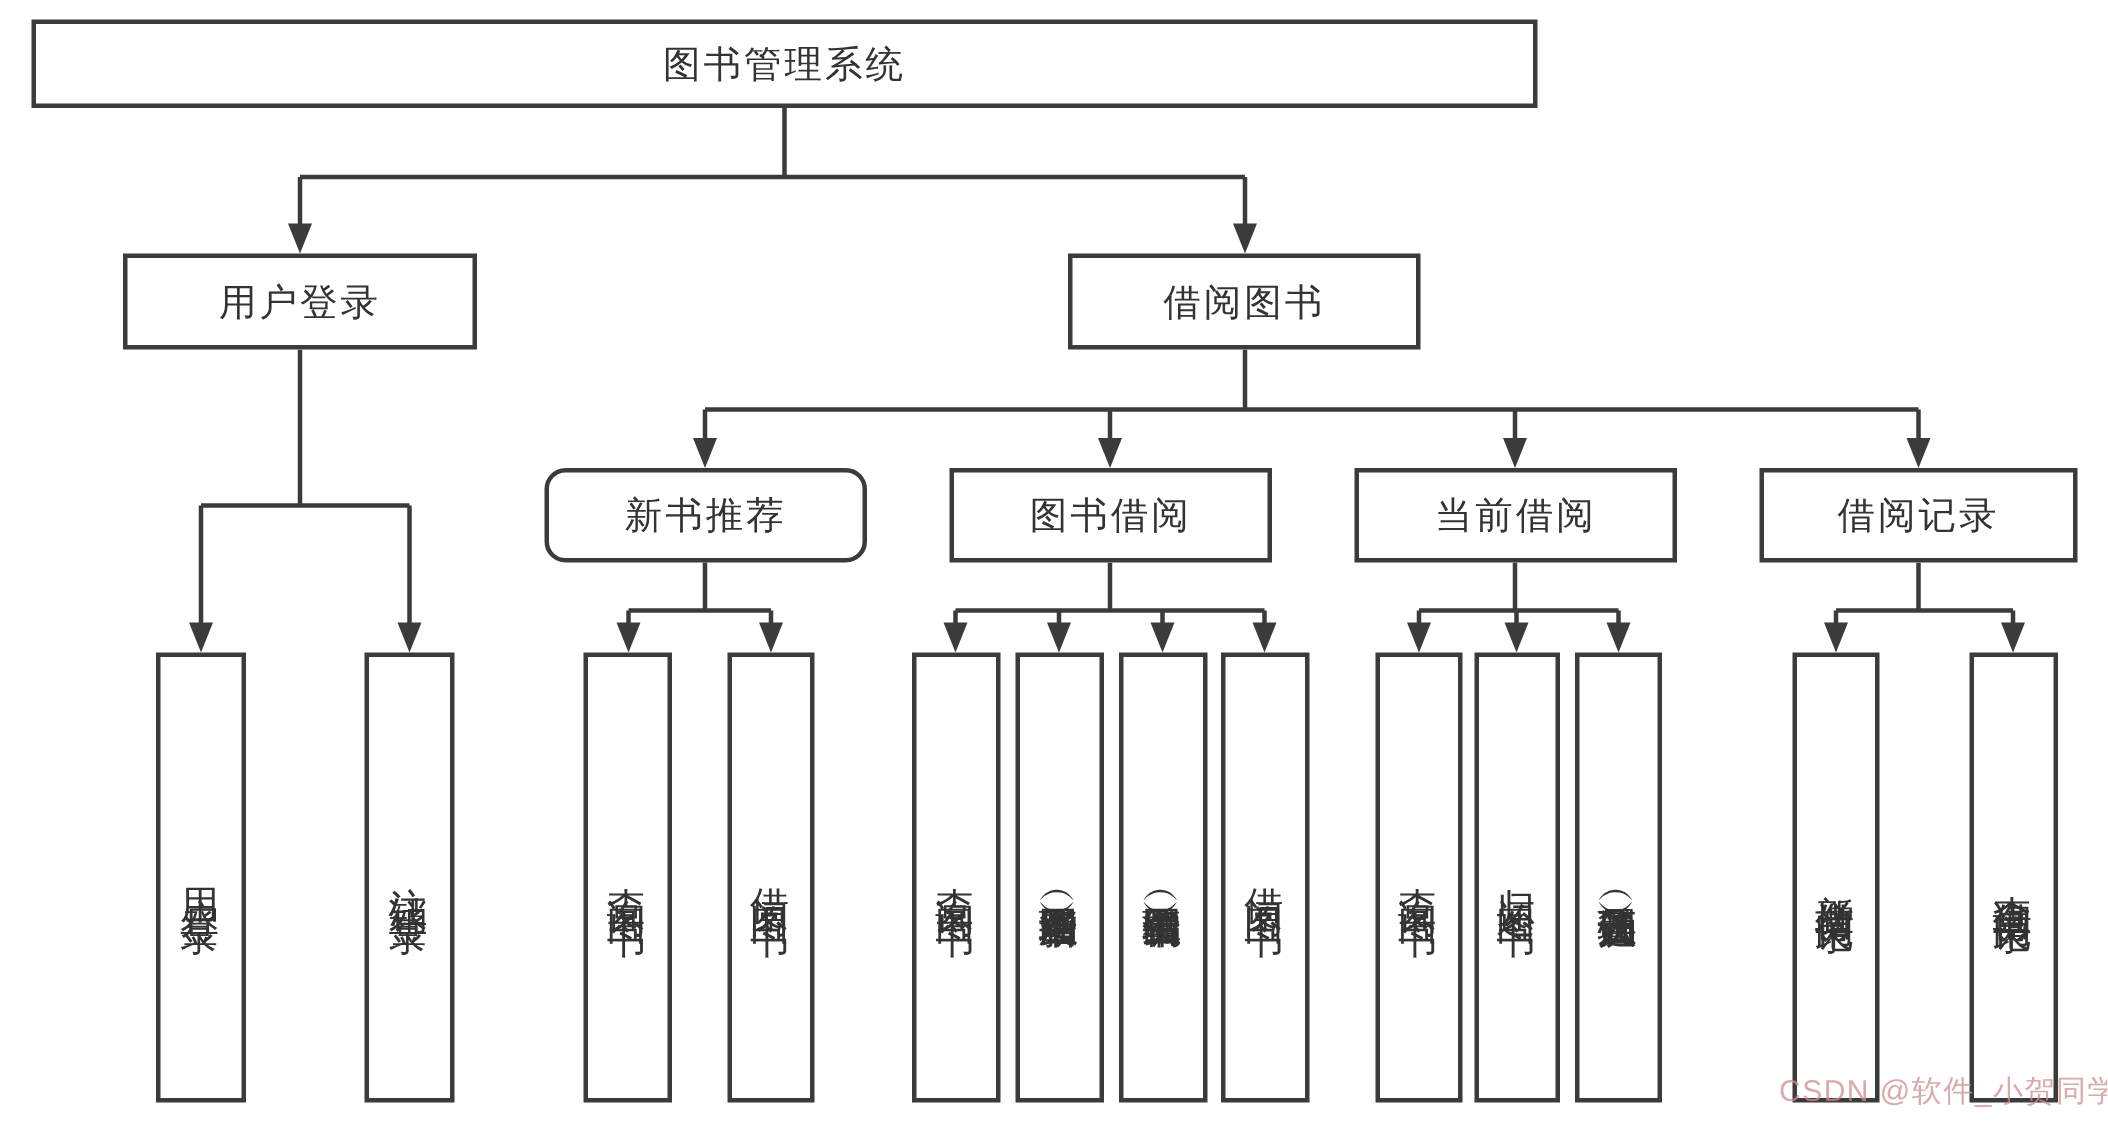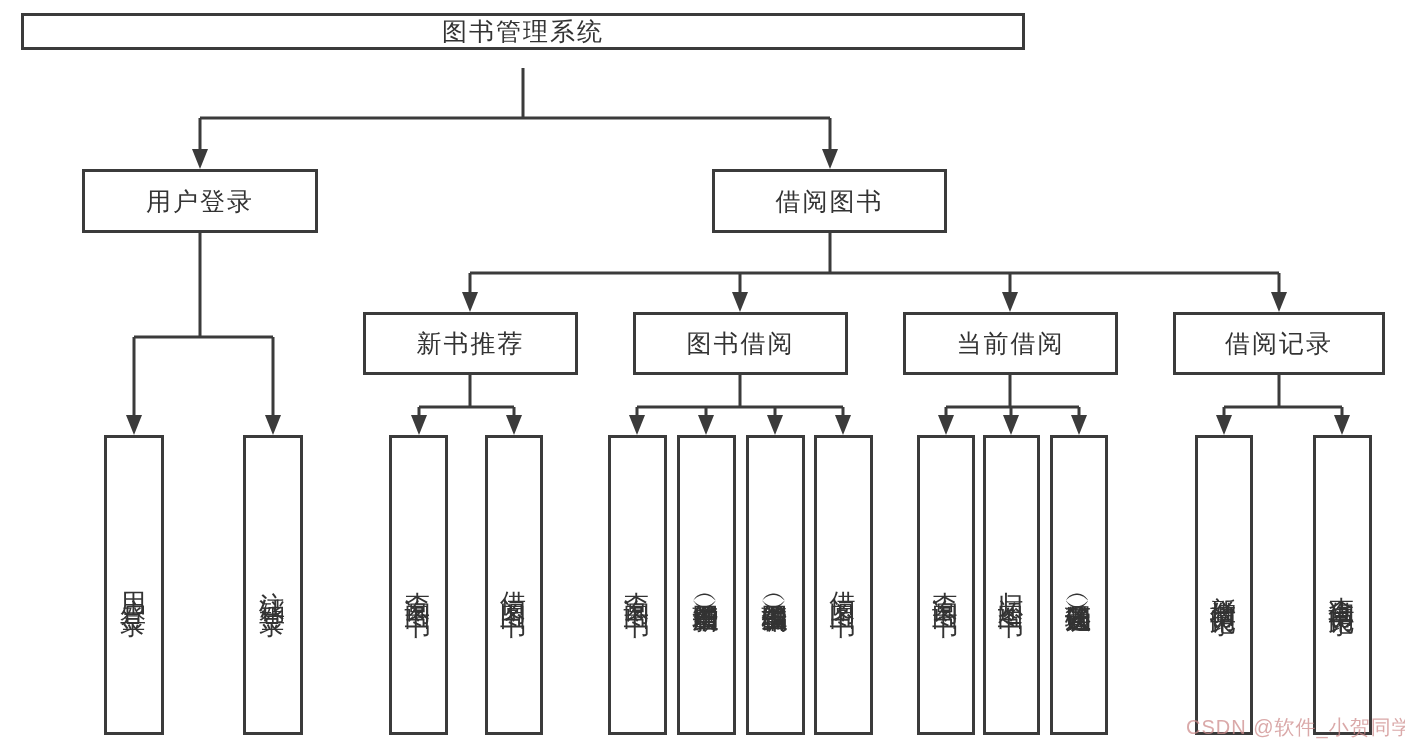--- a/index.html
+++ b/index.html
@@ -39,24 +39,24 @@
     font-size: 26px;
   }
   .vt {
     writing-mode: vertical-rl;
     text-orientation: mixed;
     letter-spacing: 7px;
   }
   .vt.ls6 { letter-spacing: 3px; }
   .vt.ls9 { letter-spacing: 0px; }
   
-  #n-root   { left: 21px;   top: 13px;  width: 1004px; height: 37px; }
+  #n-root   { left: 21px;   top: 13px;  width: 1004px; height: 59px; }
   #n-login  { left: 82px;   top: 169px; width: 236px;  height: 64px; }
   #n-mgmt   { left: 712px;  top: 169px; width: 235px;  height: 64px; }
-  #n-newrec { left: 363px;  top: 312px; width: 215px;  height: 63px; }
+  #n-newrec { left: 363px;  top: 312px; width: 215px;  height: 63px; border-radius: 14px; }
   #n-borrow { left: 633px;  top: 312px; width: 215px;  height: 63px; }
   #n-current{ left: 903px;  top: 312px; width: 215px;  height: 63px; }
   #n-record { left: 1173px; top: 312px; width: 212px;  height: 63px; }
   .leaf { top: 435px; width: 60px; height: 300px; }
   #l-a1 { left: 104px; }
   #l-a2 { left: 243px; }
   #l-b1 { left: 389px; width: 59px; }
   #l-b2 { left: 485px; width: 58px; }
   #l-c1 { left: 608px; width: 59px; }
   #l-c2 { left: 677px; width: 59px; }

